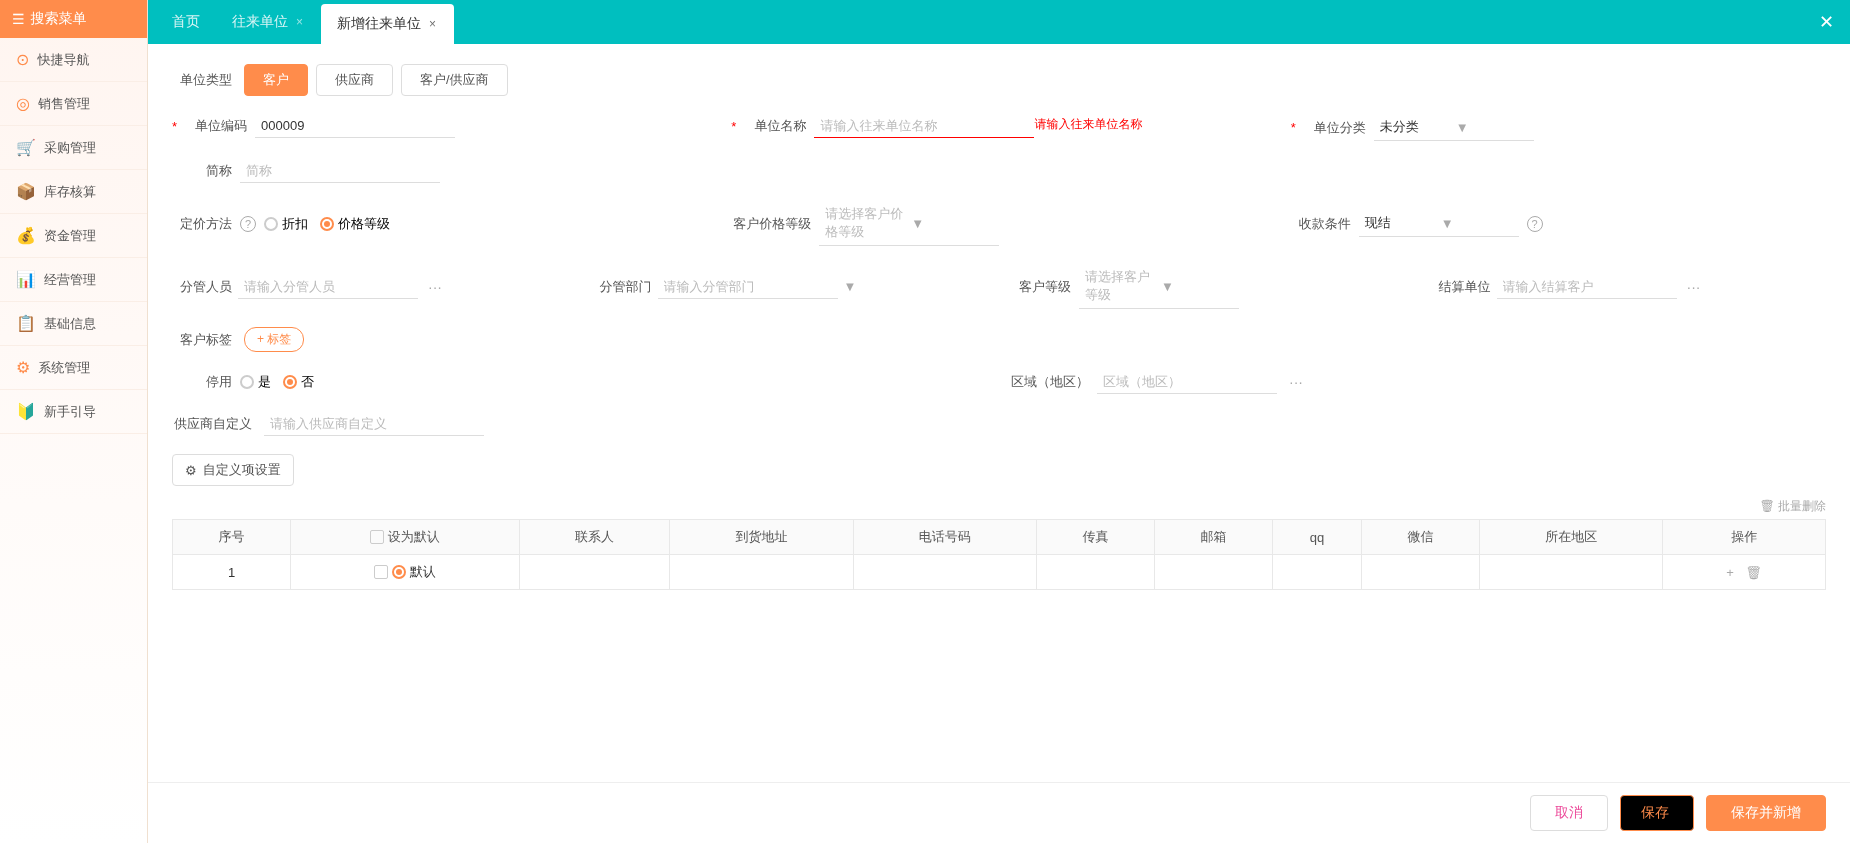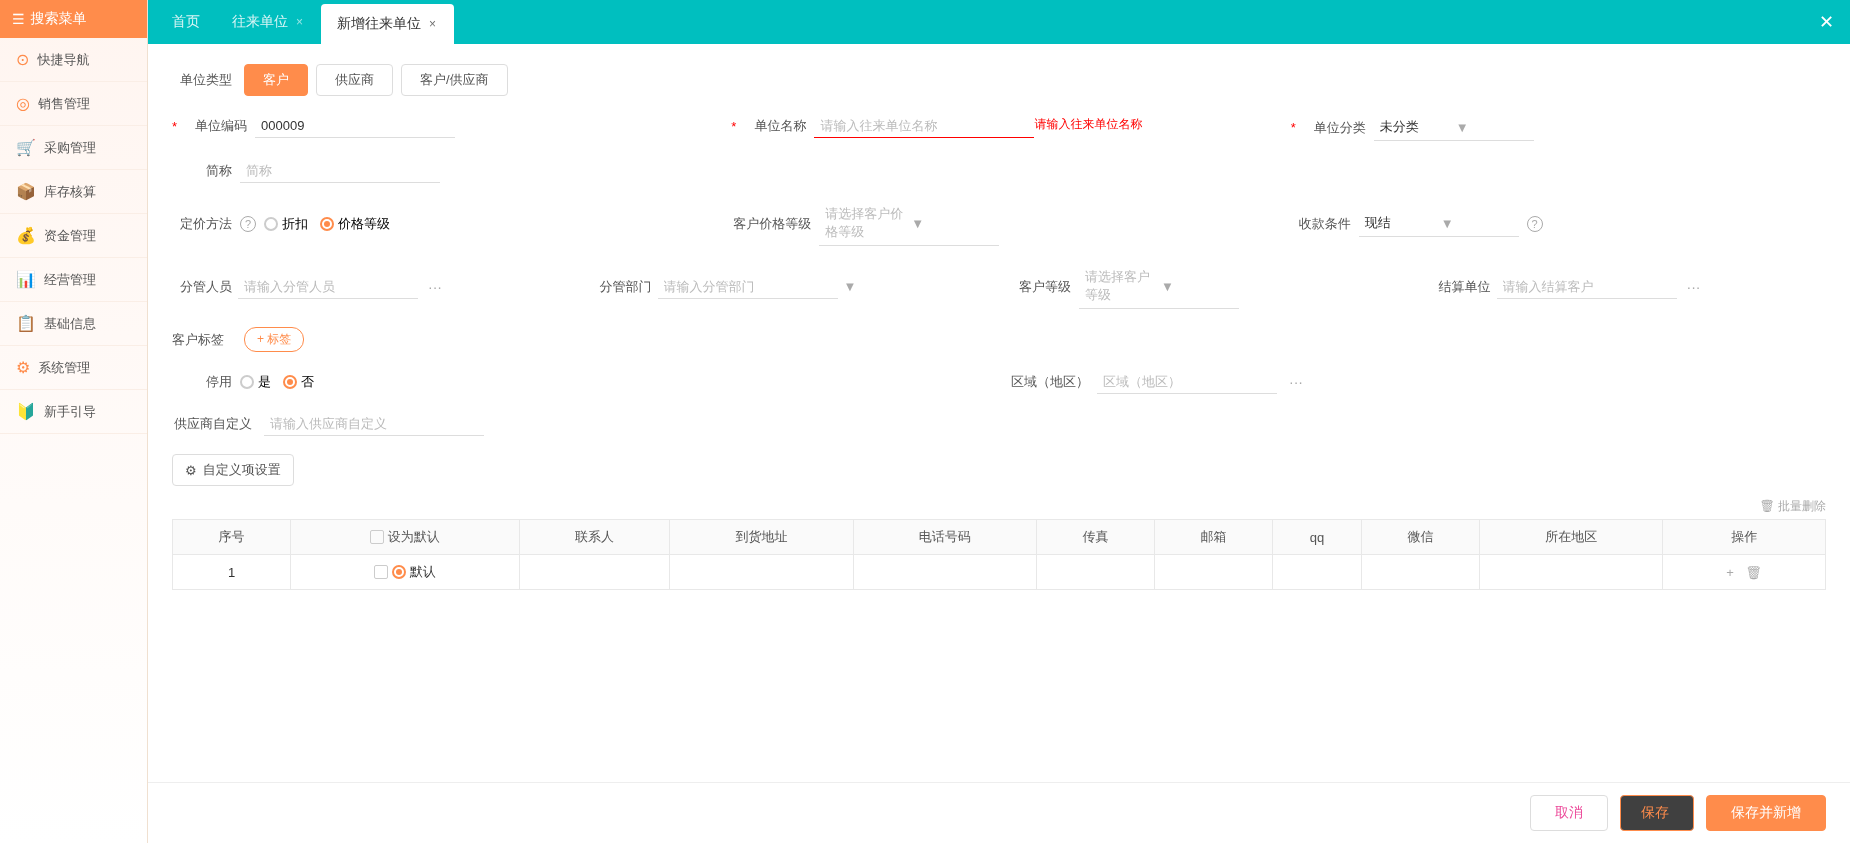--- a/index.html
+++ b/index.html
@@ -308,21 +308,21 @@
       border-radius: 4px;
       cursor: pointer;
       font-size: 14px;
       border: 1px solid #ddd;
     }
     .btn-default {
       background: white;
       color: #ec4899;
     }
     .btn-primary {
-      background: #404040;
+      background: #000000;
       color: #ff8c4b;
       border-color: #ff8c4b;
       padding-left: 20px;
     }
     .btn-success {
       background: #ff8c4b;
       color: white;
       border-color: #ff8c4b;
     }
 
@@ -492,21 +492,21 @@
         </div>
       </div>
       <div class="form-group" style="flex:1; gap:6px;">
         <span class="form-label">结算单位</span>
         <input type="text" class="form-input" style="width: 160px;" placeholder="请输入结算客户">
         <span class="dots-btn">···</span>
       </div>
     </div>
 
     <div class="form-row" style="align-items:center; gap:12px;">
-      <span class="form-label" style="min-width:60px; text-align:left;">客户标签</span>
+      <span class="form-label" style="min-width:60px; text-align:right;">客户标签</span>
       <button class="tag-btn">+ 标签</button>
     </div>
 
     <div class="form-row" style="gap:24px; align-items:center;">
       <div class="form-group" style="flex:1; gap:8px;">
         <span class="form-label">停用</span>
         <div class="radio-group">
           <div class="radio-item">
             <span class="radio-circle"></span>
             <span>是</span>

